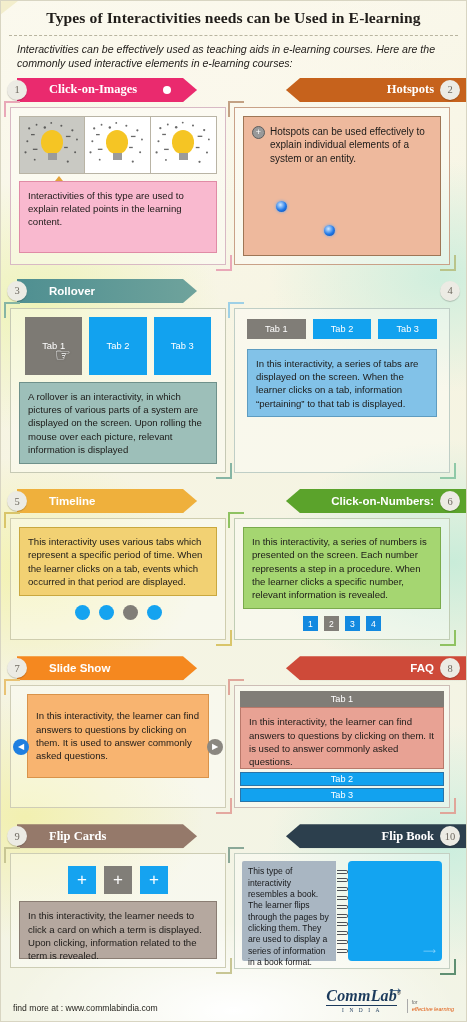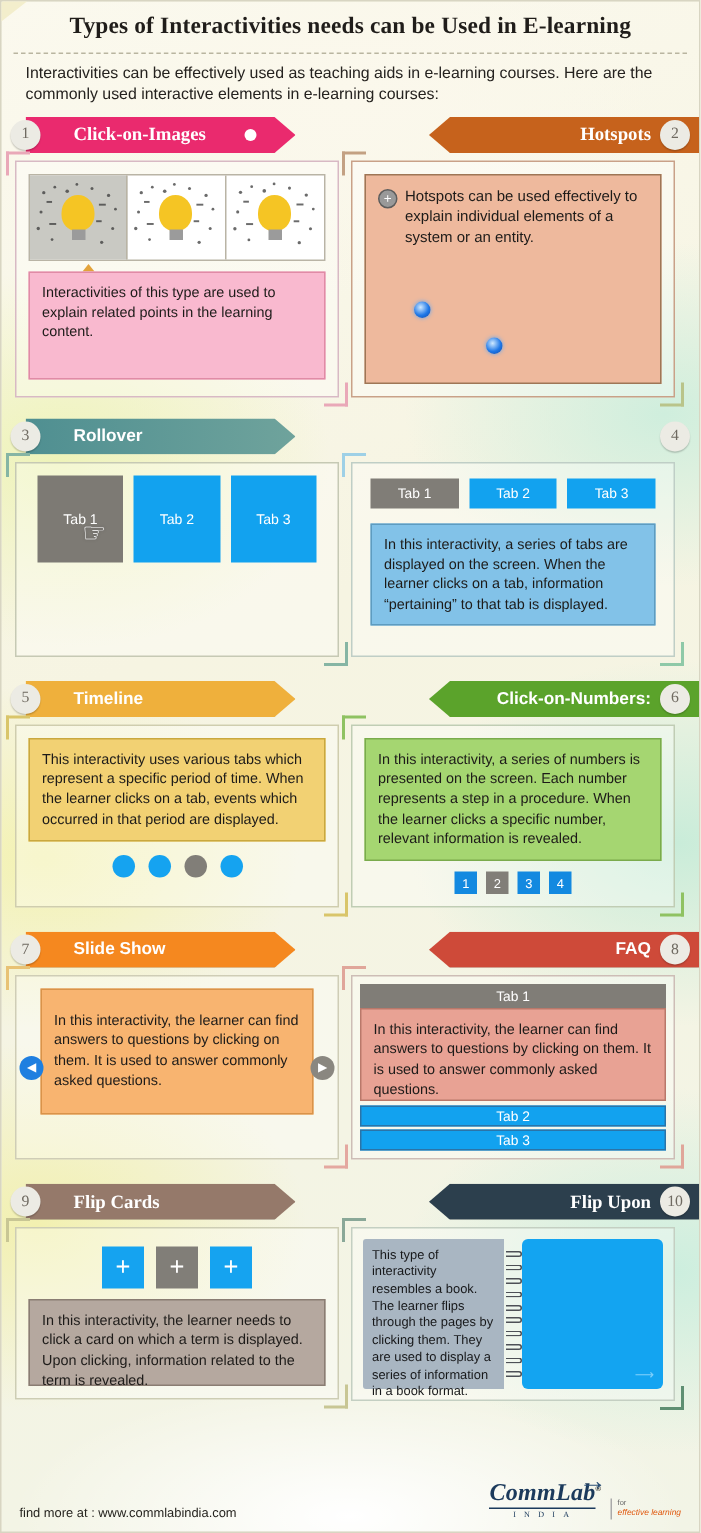--- a/index.html
+++ b/index.html
@@ -42,21 +42,21 @@
   .title {
     font-family: "Liberation Serif", serif;
     font-size: 15.6px; font-weight: bold; color: #201d1a;
     text-align: center; letter-spacing: .1px; line-height: 1.2;
     padding-bottom: 7px;
   }
   .dashed-rule {
     border-top: 1px dashed #b9b5a0; margin: 0 -6px 6px -6px;
   }
   .subtitle {
-    font-size: 10.6px; color: #25221f; line-height: 1.38; padding: 0 2px 7px 2px;
+    font-size: 10.6px; color: #25221f; line-height: 1.38; padding: 0 2px 7px 2px; font-style: italic;
   }
 
   
   .row-banner { position: relative; height: 24px; margin-bottom: 5px; }
   .banner {
     position: absolute; top: 0; height: 24px;
     display: flex; align-items: center;
     font-family: "Liberation Serif", serif;
     color: #fff; font-weight: bold; font-size: 12.5px;
     box-shadow: 0 2px 2px rgba(0,0,0,.18);
@@ -310,20 +310,21 @@
           <span>Tab 1</span>
           <span class="cursor">☞</span>
         </div>
         <div class="tabbox">
           <span>Tab 2</span>
         </div>
         <div class="tabbox">
           <span>Tab 3</span>
         </div>
       </div>
+      <div class="textbox" style="background:#9dbfb9;border:1px solid #6f918b;margin-top:7px">A rollover is an interactivity, in which pictures of various parts of a system are displayed on the screen. Upon rolling the mouse over each picture, relevant information is displayed</div>
     </div>
 
     <div class="panel" style="border-color:#bfcec6;padding-bottom:20px">
       <div class="corner tl" style="border-color:#9ed0e6"></div>
       <div class="corner br" style="border-color:#8fc9a8"></div>
       <div class="tabrow" style="padding:2px 4px 0 4px">
         <div class="tabflat gray" style="height:20px">
           <span>Tab 1</span>
         </div>
         <div class="tabflat" style="height:20px">
@@ -421,21 +422,21 @@
       </div>
     </div>
   </div>
 
   <div class="row-banner" style="margin-top:16px">
     <div class="banner left" style="background:#95796a">
       <span>Flip Cards</span>
     </div>
     <div class="bnum l">9</div>
     <div class="banner right" style="background:#2c3f4d">
-      <span>Flip Upon</span>
+      <span>Flip Book</span>
     </div>
     <div class="bnum r">10</div>
   </div>
 
   <div class="row" style="align-items:flex-start">
     <div class="panel" style="border-color:#cdcdb4">
       <div class="corner tl" style="border-color:#c8c694"></div>
       <div class="corner br" style="border-color:#c8c694"></div>
       <div class="plusrow">
         <div class="plus">

